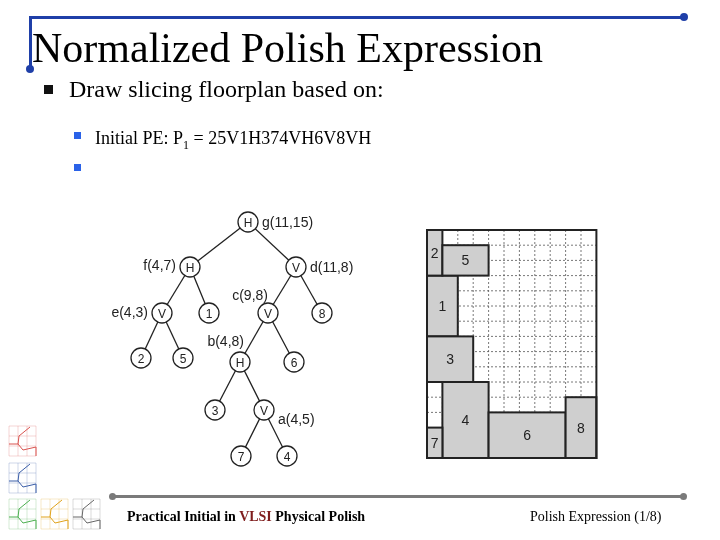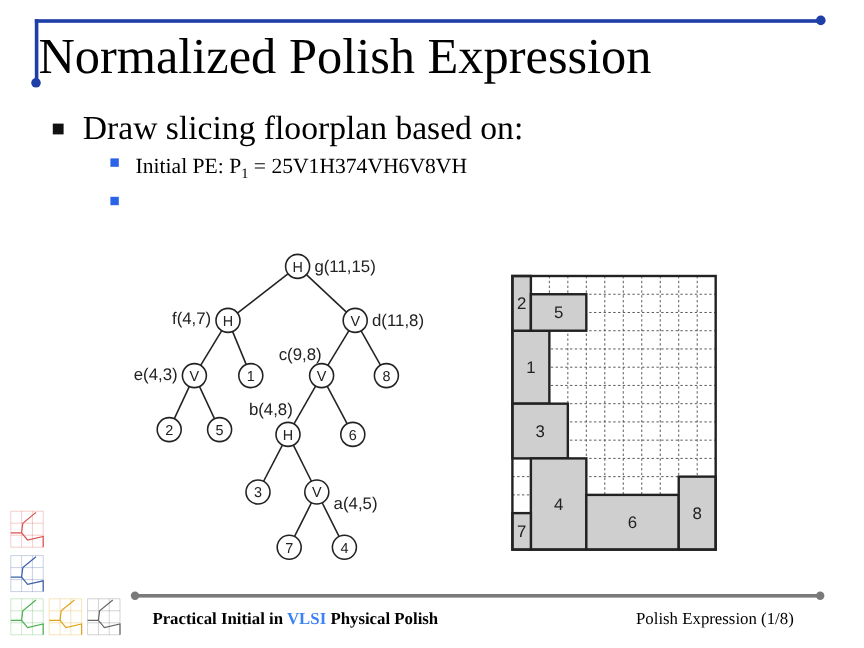--- a/index.html
+++ b/index.html
@@ -2,29 +2,29 @@
 <html><head>
 <meta charset="utf-8">
 <style>
   html, body { margin:0; padding:0; }
   body { width:720px; height:540px; position:relative; background:#ffffff; overflow:hidden; font-family:"Liberation Serif", serif; color:#000; }
   .abs { position:absolute; }
   .title-rule-h { left:29px; top:16px; width:656px; height:3px; background:#1f3fa8; }
   .title-rule-v { left:29px; top:16px; width:3px; height:53px; background:#1f3fa8; }
   .dot { width:8px; height:8px; border-radius:50%; background:#1f3fa8; }
   .title { left:32px; top:26px; font-size:42px; line-height:44px; white-space:nowrap; }
-  .b1 { left:44px; top:94px; font-size:28px; line-height:28px; white-space:nowrap; }
+  .b1 { left:44px; top:75px; font-size:24px; line-height:28px; white-space:nowrap; }
   .b1 .sq { display:inline-block; width:9px; height:9px; background:#111; margin-right:16px; vertical-align:middle; position:relative; top:-2px; }
-  .b2 { left:92px; font-size:18px; line-height:24px; white-space:nowrap; }
+  .b2 { left:74px; font-size:18px; line-height:24px; white-space:nowrap; }
   .b2 .sq { display:inline-block; width:7px; height:7px; background:#2a62e8; margin-right:14px; vertical-align:middle; position:relative; top:-4px; }
   sub { font-size:12px; }
   .footer-rule { left:112px; top:495px; width:572px; height:3px; background:#7a7a7a; }
   .fdot { width:7px; height:7px; border-radius:50%; background:#7a7a7a; }
   .footer-left { left:127px; top:509px; font-size:14px; font-weight:bold; white-space:nowrap; }
-  .footer-left .vlsi { color:#3b82f6; }
+  .footer-left .vlsi { color:#7f1d1d; }
   .footer-right { left:530px; top:509px; font-size:14px; font-weight:normal; white-space:nowrap; }
   svg text { font-family:"Liberation Sans", sans-serif; }
 </style>
 </head>
 <body>
 
 <div class="abs title-rule-h"></div>
 <div class="abs title-rule-v"></div>
 <div class="abs dot" style="left:26px;top:65px;"></div>
 <div class="abs dot" style="left:680px;top:13px;"></div>

